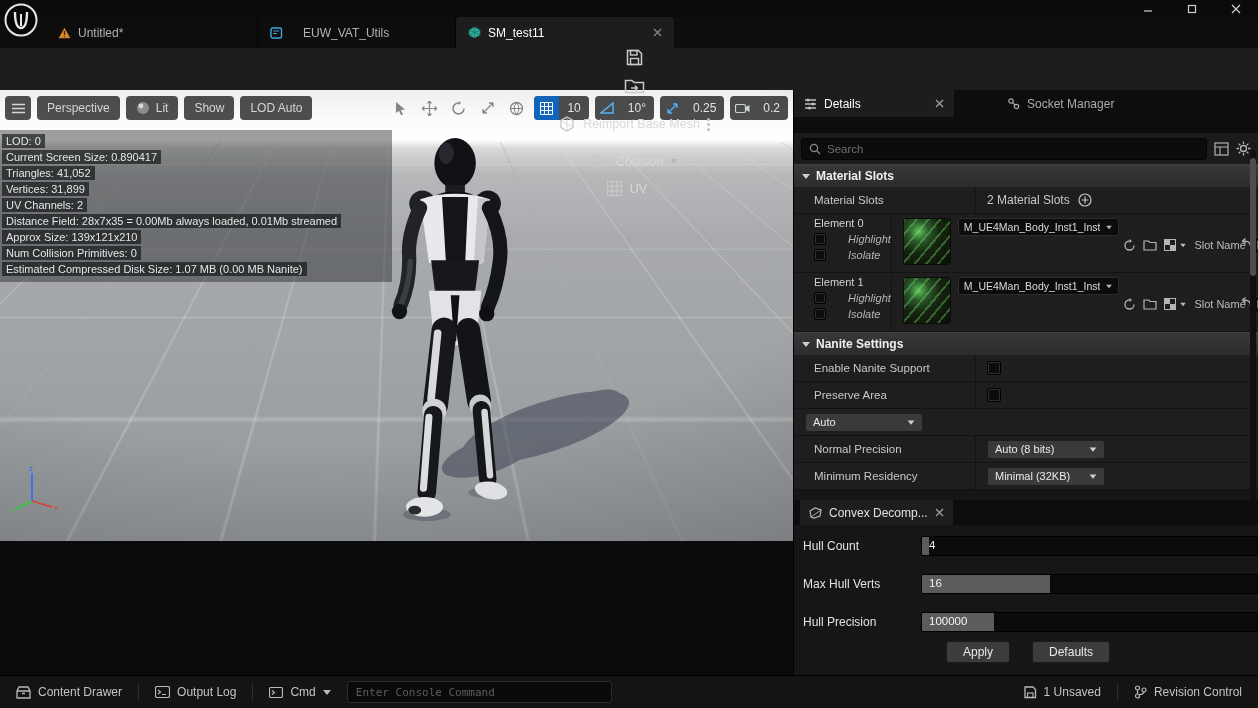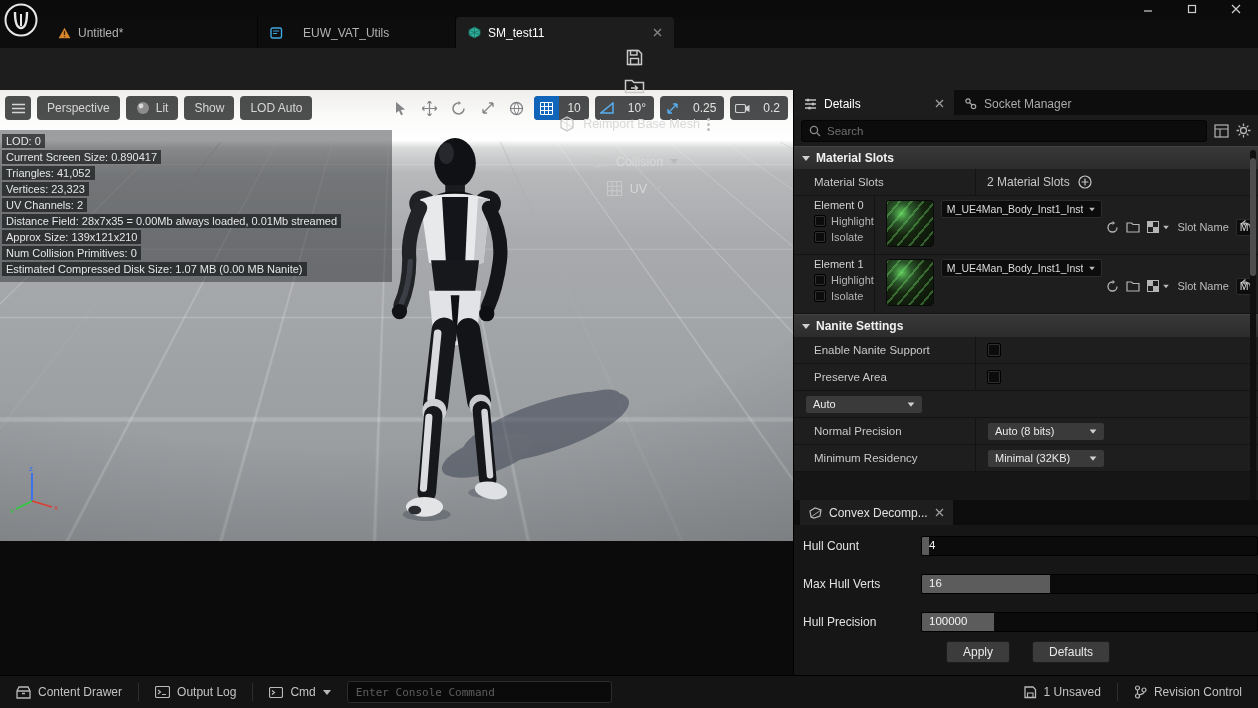--- a/index.html
+++ b/index.html
@@ -52,39 +52,39 @@
   .vpill { height:24px; display:flex; align-items:stretch; background:rgba(14,15,16,.74); border-radius:4px; overflow:hidden; }
   .vpill .ictile { width:25px; display:flex; align-items:center; justify-content:center; }
   .vpill .ictile.blue { background:#1065bb; }
   .vpill .pv { display:flex; align-items:center; padding:0 8px; color:#e2e2e2; font-size:12px; }
   #stats { position:absolute; left:0; top:40px; width:392px; padding:3px 0 5px 2px; background:rgba(24,27,29,.42); z-index:4; }
   .statline { display:inline-block; clear:both; float:left; background:rgba(10,12,13,.62); color:#e4e6e7; font-size:11px; line-height:14px; padding:0 4px; margin:1px 0; white-space:nowrap; }
   #gizmo { position:absolute; left:8px; bottom:28px; z-index:4; }
 
   
   #rightpanel { position:absolute; left:793px; top:90px; right:0; bottom:33px; background:#161616; border-left:1px solid #000; }
-  #dtabs { height:25px; background:#0d0d0d; display:flex; }
+  #dtabs { height:43px; background:#0d0d0d; display:flex;gap:43px; }
   .dtab { height:27px; display:flex; align-items:center; gap:7px; padding:0 10px; font-size:12px; color:#ababab; }
   .dtab.active { background:#1d1d1d; color:#fff; width:160px; }
   #searchrow { height:31px; background:#1b1b1b; display:flex; align-items:center; gap:7px; padding:0 7px; }
   #searchbox { flex:1; height:22px; background:#0c0c0c; border:1px solid #050505; border-radius:3px; display:flex; align-items:center; gap:6px; padding:0 7px; }
   #searchbox input { flex:1; background:transparent; border:none; outline:none; color:#cfcfcf; font-size:11.5px; font-family:"Liberation Sans",sans-serif; }
   #searchbox input::placeholder { color:#6f6f6f; }
   .cat { height:23px; background:linear-gradient(#383838,#2c2c2c); border-top:1px solid #424242; display:flex; align-items:center; padding-left:22px; font-weight:bold; font-size:12px; color:#f0f0f0; position:relative; }
   .cat .tri { position:absolute; left:8px; top:9px; width:0; height:0; border-left:4px solid transparent; border-right:4px solid transparent; border-top:5px solid #cfcfcf; }
   .prow { display:flex; height:27px; background:#1e1e1e; border-bottom:1px solid #131313; }
   .pname { width:182px; display:flex; align-items:center; padding-left:20px; font-size:11.5px; color:#c9c9c9; border-right:1px solid #131313; }
   .pval { flex:1; display:flex; align-items:center; padding-left:11px; gap:8px; }
   .cb { width:14px; height:14px; background:#0c0c0c; border:1px solid #000; box-shadow:inset 0 0 0 1px #2f2f2f; border-radius:2px; }
   .cbsm { width:12px; height:12px; }
   .dd { height:19px; min-width:118px; background:#3a3a3a; border:1px solid #1e1e1e; border-radius:3px; display:flex; align-items:center; padding:0 7px; font-size:11px; color:#eaeaea; gap:6px; }
   .dd .caret { margin-left:auto; border-top-color:#cfcfcf; transform:scale(.85); }
   .elem { display:flex; height:59px; background:#1e1e1e; border-bottom:1px solid #131313; position:relative; }
   .ename { width:182px; border-right:1px solid #131313; padding:3px 0 0 20px; font-size:11px; color:#d2d2d2; }
-  .cbrow { display:flex; gap:5px; margin-top:4px; color:#b5b5b5; font-size:11px; }
+  .cbrow { display:flex; gap:22px; margin-top:4px; color:#b5b5b5; font-size:11px;font-style:italic; }
   .eval { flex:1; display:flex; gap:7px; padding:4px 30px 0 11px; }
   .thumb { width:48px; height:47px; border-radius:3px; border:1px solid #0a0a0a;
     background:radial-gradient(circle at 32% 28%, #5ec75a 0%, #2c5a2c 22%, #15240f 48%, #0a0f08 100%);
     position:relative; overflow:hidden; }
   .thumb::after { content:""; position:absolute; inset:0;
     background:repeating-linear-gradient(130deg, rgba(120,230,110,.35) 0 2px, transparent 2px 9px); }
   .estack { flex:1; display:flex; flex-direction:row; gap:4px; min-width:0; }
   .matcombo { height:18px; background:#0c0c0c; border:1px solid #2c2c2c; border-radius:2px; display:flex; align-items:center; padding:0 5px; font-size:10.5px; color:#dcdcdc; gap:5px; }
   .matcombo .mtext { overflow:hidden; text-overflow:ellipsis; white-space:nowrap; flex:1; }
   .erow2 { display:flex; align-items:center; gap:7px; }
@@ -379,21 +379,21 @@
         </span>
         <span class="pv">0.2</span>
       </div>
     </div>
   </div>
 
   <div id="stats">
     <span class="statline">LOD:  0</span>
     <span class="statline">Current Screen Size:  0.890417</span>
     <span class="statline">Triangles:  41,052</span>
-    <span class="statline">Vertices:  23,323</span>
+    <span class="statline">Vertices:  31,899</span>
     <span class="statline">UV Channels:  2</span>
     <span class="statline">Distance Field:  28x7x35 = 0.00Mb always loaded, 0.01Mb streamed</span>
     <span class="statline">Approx Size:  139x121x210</span>
     <span class="statline">Num Collision Primitives:  0</span>
     <span class="statline">Estimated Compressed Disk Size:  1.07 MB (0.00 MB Nanite)</span>
   </div>
 
   <div id="gizmo">
     <svg width="52" height="52" viewBox="0 0 52 52">
       <path d="M24 40 L24 12" stroke="#2b6bff" stroke-width="1.6"></path>

